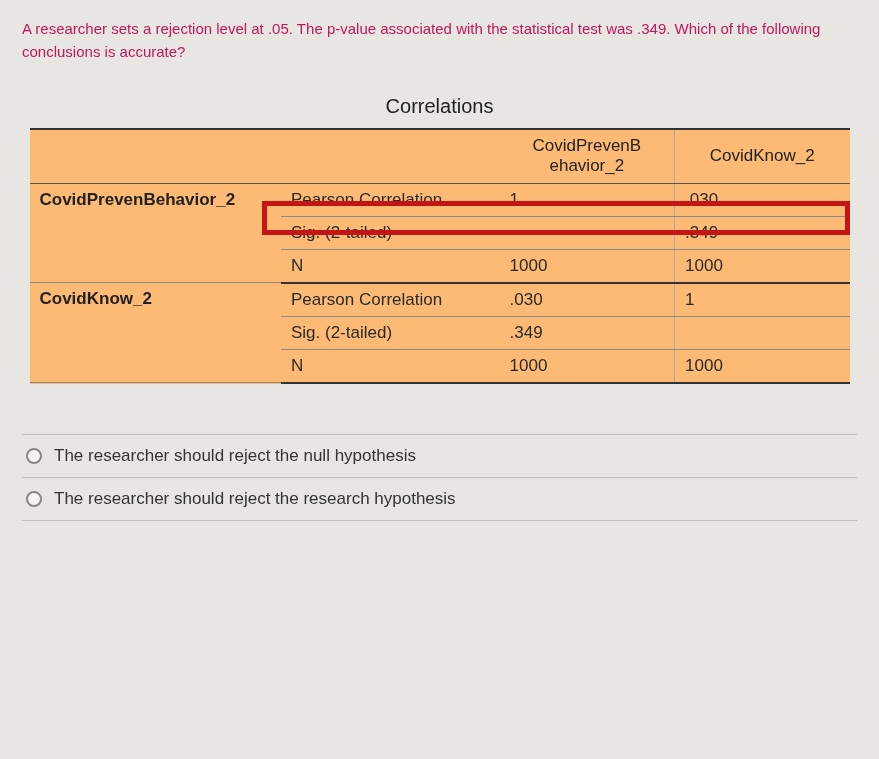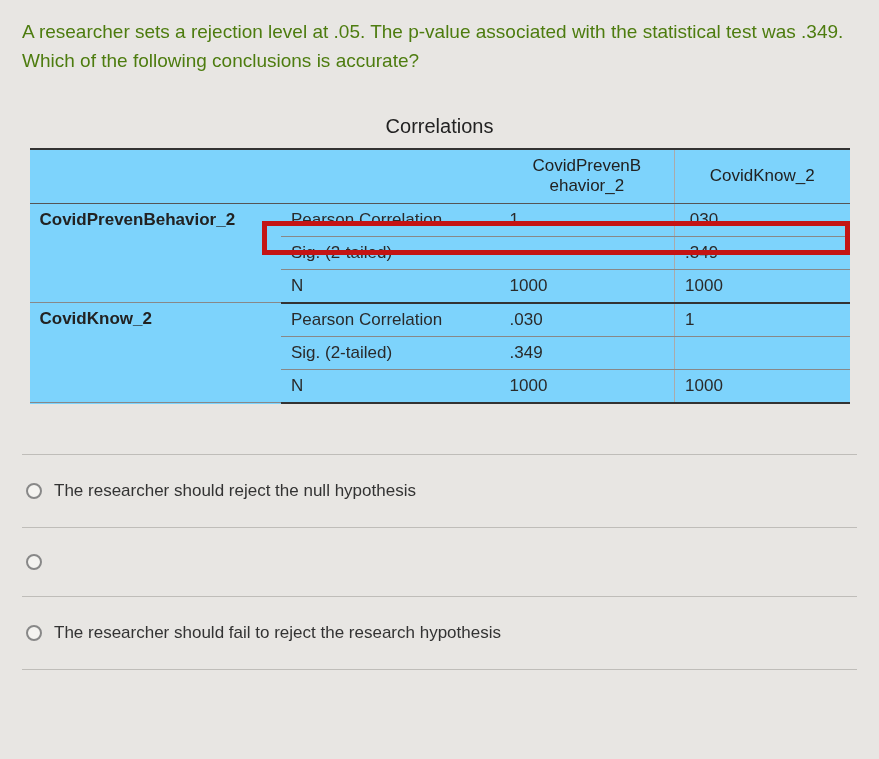--- a/index.html
+++ b/index.html
@@ -5,38 +5,38 @@
   * { box-sizing: border-box; margin: 0; padding: 0; }
   body {
     font-family: Arial, Helvetica, sans-serif;
     background: #e8e6e3;
     width: 879px;
     height: 759px;
     padding: 18px 22px;
     color: #2a2a2a;
   }
   .question-text {
-    font-size: 19px;
+    font-size: 15px;
     line-height: 1.5;
-    margin-bottom: 40px;
-    color: #4d7c0f;
+    margin-bottom: 32px;
+    color: #be185d;
   }
   .table-title {
     text-align: center;
     font-weight: normal;
     font-size: 20px;
     margin-bottom: 10px;
     color: #222;
   }
   .corr-table {
     border-collapse: collapse;
     width: 820px;
     margin: 0 auto 40px auto;
     font-size: 17px;
-    background: #7dd3fc;
+    background: #fdba74;
   }
   .corr-table th, .corr-table td {
     padding: 6px 10px;
     text-align: left;
   }
   .corr-table thead th {
     text-align: center;
     font-weight: normal;
     border-bottom: 1px solid #555;
     border-right: 1px solid #aaa;
@@ -72,21 +72,21 @@
     border: 5px solid #c41414;
     pointer-events: none;
   }
   .options {
     margin-top: 20px;
   }
   .opt {
     display: flex;
     align-items: center;
     gap: 12px;
-    padding: 26px 4px;
+    padding: 11px 4px;
     border-bottom: 1px solid #bfbdb9;
     font-size: 17px;
     color: #333;
   }
   .opt:first-child { border-top: 1px solid #bfbdb9; }
   .radio {
     width: 16px;
     height: 16px;
     border: 2px solid #888;
     border-radius: 50%;
@@ -156,18 +156,15 @@
 <div class="red-box"></div>
 </div>
 
 <div class="options">
   <div class="opt">
     <span class="radio"></span>
     <span>The researcher should reject the null hypothesis</span>
   </div>
   <div class="opt">
     <span class="radio"></span>
-  </div>
-  <div class="opt">
-    <span class="radio"></span>
-    <span>The researcher should fail to reject the research hypothesis</span>
+    <span>The researcher should reject the research hypothesis</span>
   </div>
 </div>
 
 </body></html>

